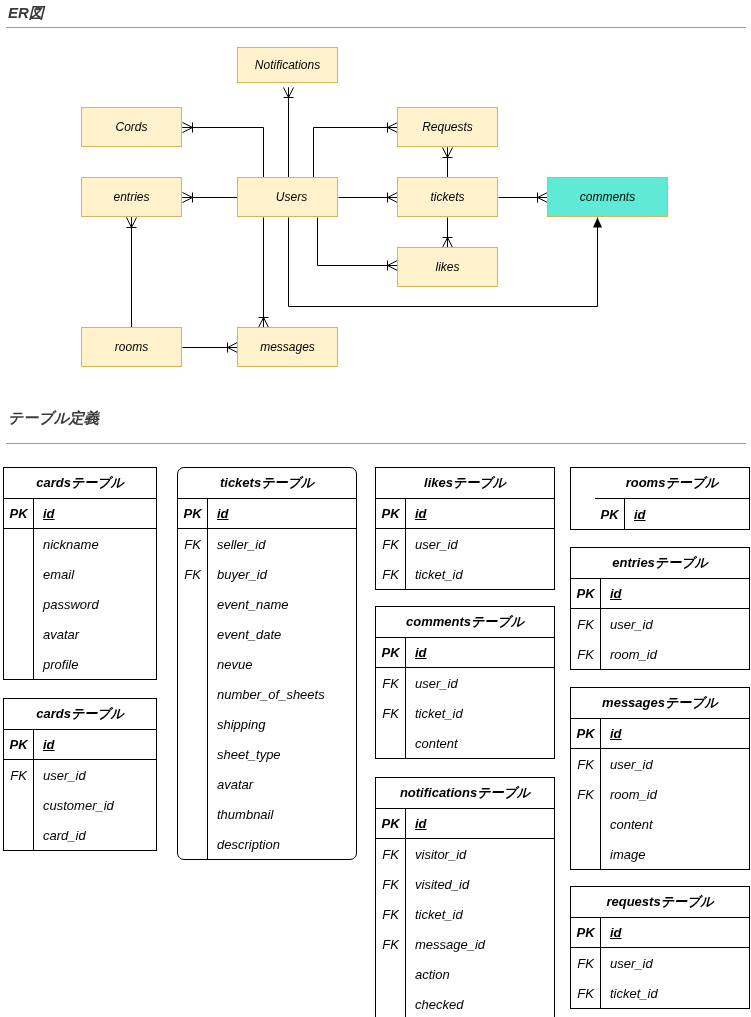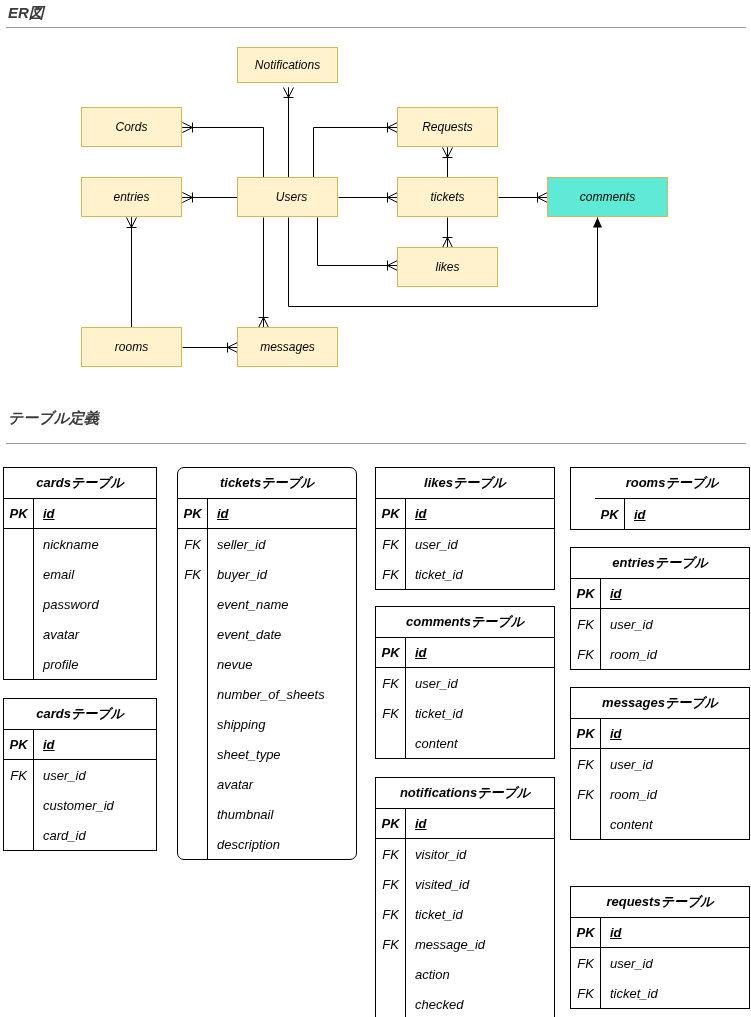--- a/index.html
+++ b/index.html
@@ -297,20 +297,24 @@
           <div class="t-field">user_id</div>
         </div>
         <div class="t-row">
           <div class="t-key">FK</div>
           <div class="t-field">room_id</div>
         </div>
         <div class="t-row">
           <div class="t-key"></div>
           <div class="t-field">content</div>
         </div>
+        <div class="t-row">
+          <div class="t-key"></div>
+          <div class="t-field">image</div>
+        </div>
       </div>
       <div class="deftable" style="left: 570px; top: 886px; width: 180px;">
         <div class="t-title">requestsテーブル</div>
         <div class="t-row pk sep">
           <div class="t-key">PK</div>
           <div class="t-field">id</div>
         </div>
         <div class="t-row">
           <div class="t-key">FK</div>
           <div class="t-field">user_id</div>

